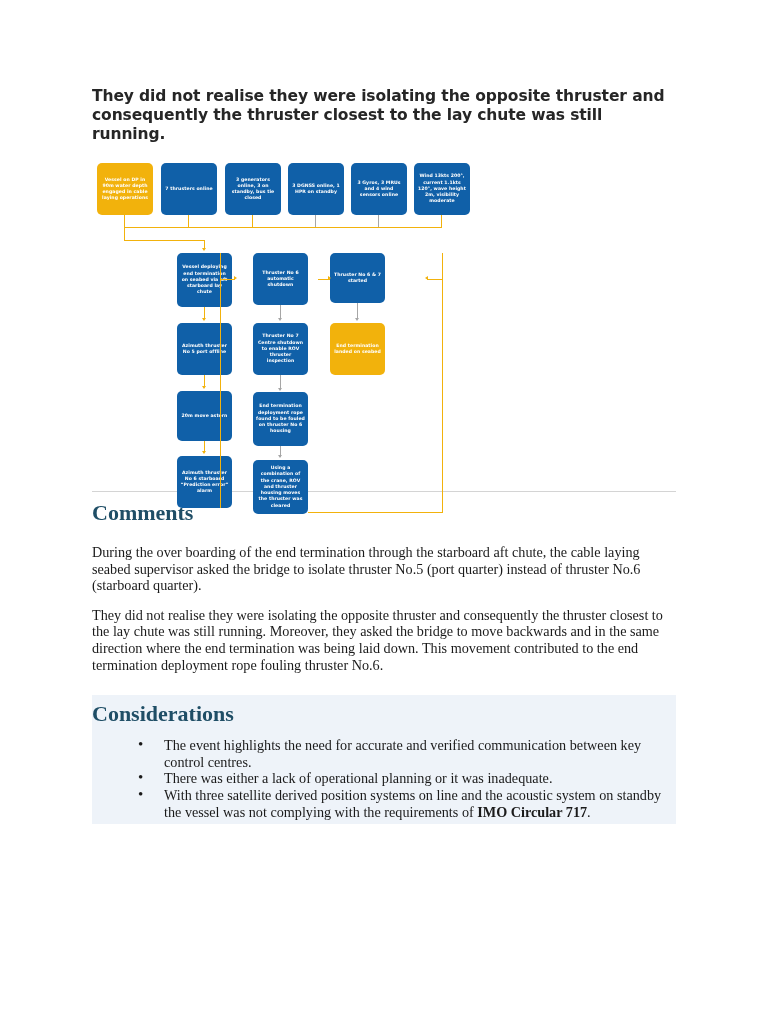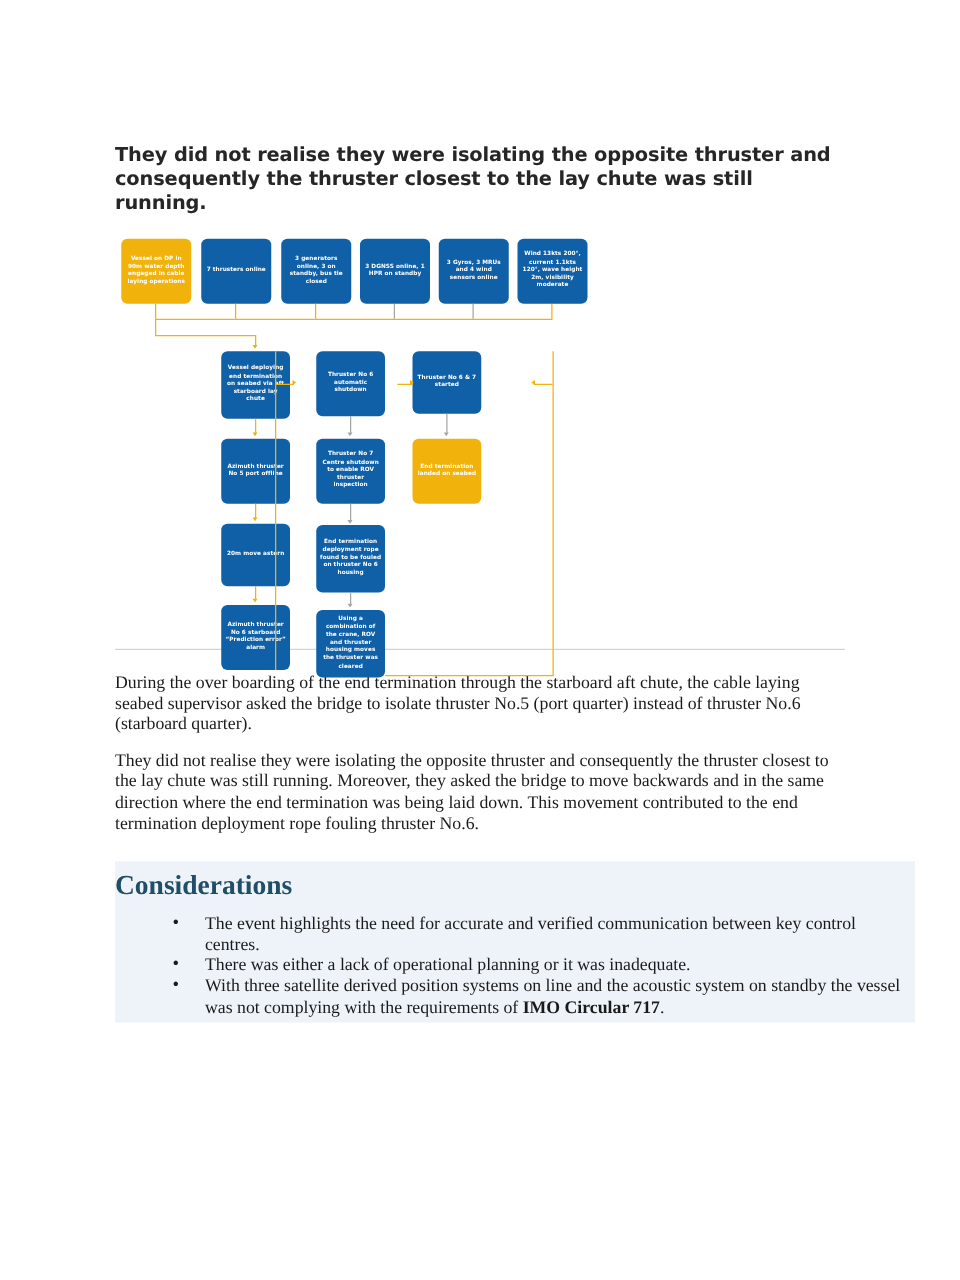--- a/index.html
+++ b/index.html
@@ -19,21 +19,20 @@
     position: absolute;
     left: 0; top: 0;
     width: 768px;
     height: 1024px;
   }
   .content {
     position: absolute;
     left: 92px;
     top: 0;
     width: 584px;
-    margin-top: 28px;
   }
 
   
   .headline {
     font-family: "DejaVu Sans", sans-serif;
     font-weight: bold;
     font-size: 15.5px;
     line-height: 19px;
     color: #262626;
     letter-spacing: -0.1px;
@@ -113,21 +112,21 @@
     font-size: 14.2px;
     line-height: 16.6px;
     color: #1a1a1a;
     margin: 0;
     text-align: left;
   }
   .para + .para { margin-top: 13px; }
 
   .considerations {
     background: #eef3f9;
-    width: 640px;
+    width: 584px;
     padding-bottom: 4px;
   }
   .considerations .section-h { padding-top: 6px; }
   ul.cons-list {
     margin: 10px 0 0 0;
     padding: 0 0 0 46px;
     list-style: none;
   }
   ul.cons-list li {
     position: relative;
@@ -252,20 +251,21 @@
 
       <div class="fc-box amber" style="left:238px; top:162px; width:55px; height:52px;">
         <span>End termination landed on seabed</span>
       </div>
 
       <div class="conn" style="left:226px; top:118px; width:12px; height:1px;"></div>
       <div class="arrow-right" style="left:236px; top:115px;"></div>
     </div>
 
     <div class="rule"></div>
+    <h2 class="section-h">Comments</h2>
 
     <div style="height:18px;"></div>
     <p class="para">During the over boarding of the end termination through the starboard aft chute, the cable laying seabed supervisor asked the bridge to isolate thruster No.5 (port quarter) instead of thruster No.6 (starboard quarter).</p>
     <p class="para">They did not realise they were isolating the opposite thruster and consequently the thruster closest to the lay chute was still running. Moreover, they asked the bridge to move backwards and in the same direction where the end termination was being laid down. This movement contributed to the end termination deployment rope fouling thruster No.6.</p>
 
     <div style="height:22px;"></div>
     <div class="considerations">
       <h2 class="section-h">Considerations</h2>
       <ul class="cons-list">
         <li>

